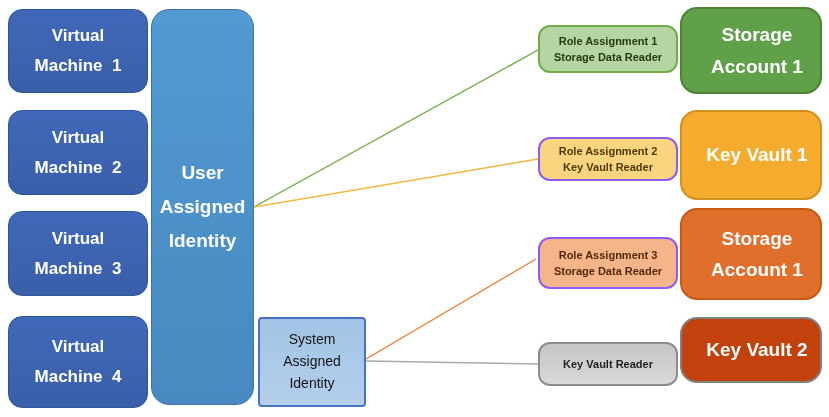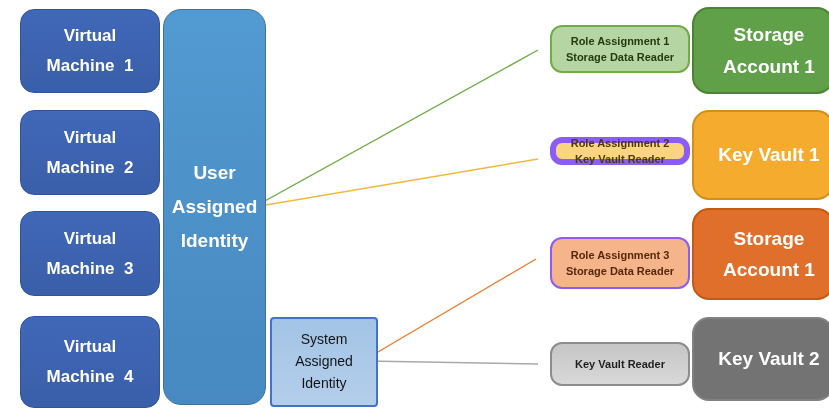--- a/index.html
+++ b/index.html
@@ -1,19 +1,19 @@
 <!DOCTYPE html>
 <html><head>
 <meta charset="utf-8">
 <style>
   html,body{margin:0;padding:0;background:#fff;}
   body{font-family:"Liberation Sans", sans-serif;}
   #stage{position:relative;width:829px;height:417px;background:#fff;overflow:hidden;}
   #wires{position:absolute;left:0;top:0;width:829px;height:417px;}
-  .box{position:absolute;box-sizing:border-box;display:flex;align-items:center;justify-content:center;text-align:center;margin-left:12px;}
+  .box{position:absolute;box-sizing:border-box;display:flex;align-items:center;justify-content:center;text-align:center;}
   .pre{white-space:pre-wrap;}
 
   
   .vm{left:8px;width:140px;background:linear-gradient(180deg,#4068B8,#3A5FA9);
       border:1.5px solid #2F5597;border-radius:14px;color:#fff;font-weight:bold;
       font-size:17px;line-height:1.75;}
   #vm1{top:9px;height:84px;}
   #vm2{top:110px;height:85px;}
   #vm3{top:211px;height:85px;}
   #vm4{top:316px;height:92px;}
@@ -22,30 +22,30 @@
   #user-identity{left:151px;top:9px;width:103px;height:396px;
       background:linear-gradient(180deg,#529ad2,#4789c0);border:1px solid #41719C;
       border-radius:18px;color:#fff;font-weight:bold;font-size:19px;line-height:1.8;}
   #system-identity{left:258px;top:317px;width:108px;height:90px;
       background:linear-gradient(180deg,#A3C4E6,#B4CEEB);border:2px solid #4472C4;
       border-radius:4px;color:#141414;font-weight:normal;font-size:14px;line-height:1.55;}
 
   
   .ra{left:538px;width:140px;border-radius:12px;font-weight:bold;font-size:11px;line-height:1.5;flex-direction:column;}
   #ra1{top:25px;height:48px;background:#B5D5A2;border:2px solid #70AD47;color:#263A12;}
-  #ra2{top:137px;height:28px;background:#FBD47F;border:6px solid #8b5cf6;color:#4C3A06;}
+  #ra2{top:137px;height:44px;background:#FBD47F;border:2px solid #8b5cf6;color:#4C3A06;}
   #ra3{top:237px;height:52px;background:#F5B48A;border:2px solid #8b5cf6;color:#56280B;}
   #ra4{top:342px;height:44px;background:linear-gradient(180deg,#C6C6C6,#D8D8D8);border:2px solid #8C8C8C;color:#1F1F1F;}
 
   
   .res{left:680px;width:142px;border-radius:17px;color:#fff;font-weight:bold;font-size:19px;line-height:1.65;padding-left:12px;}
   #res1{top:7px;height:87px;background:#5FA049;border:2px solid #4E8234;}
   #res2{top:110px;height:90px;background:#F5AB2E;border:2px solid #D18F1D;justify-content:center;}
   #res3{top:208px;height:92px;background:#E06F2B;border:2px solid #C55A11;}
-  #res4{top:317px;height:84px;background:#737373;border:2px solid #818181;}
+  #res4{top:317px;height:66px;background:#c2410c;border:2px solid #818181;}
 </style>
 </head>
 <body>
 
 <div id="stage">
 
   <svg id="wires" viewBox="0 0 829 417">
     <line x1="254" y1="207" x2="538" y2="50" stroke-width="1.4" fill="none" stroke="#6FAD47"></line>
     <line x1="254" y1="207" x2="538" y2="159" stroke-width="1.4" fill="none" stroke="#EFB840"></line>
     <line x1="366" y1="359" x2="536" y2="259" stroke-width="1.4" fill="none" stroke="#ED7D31"></line>

